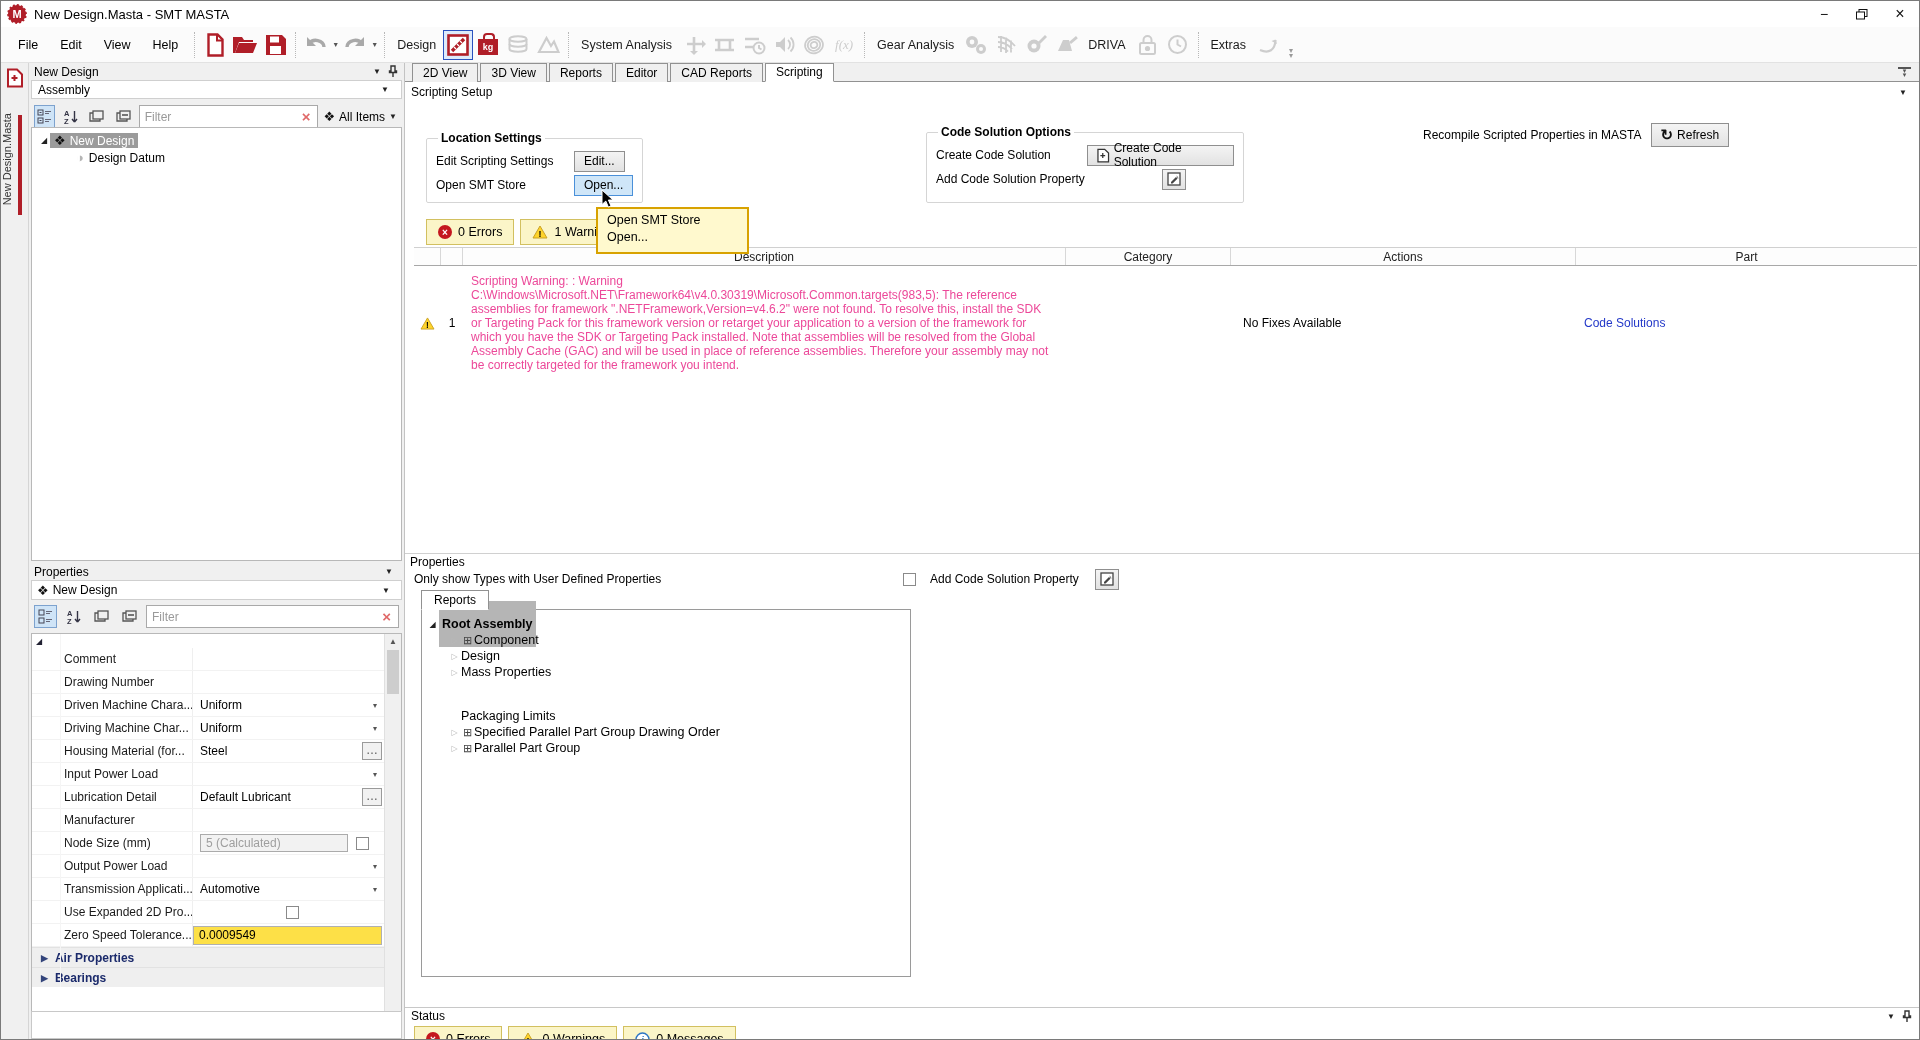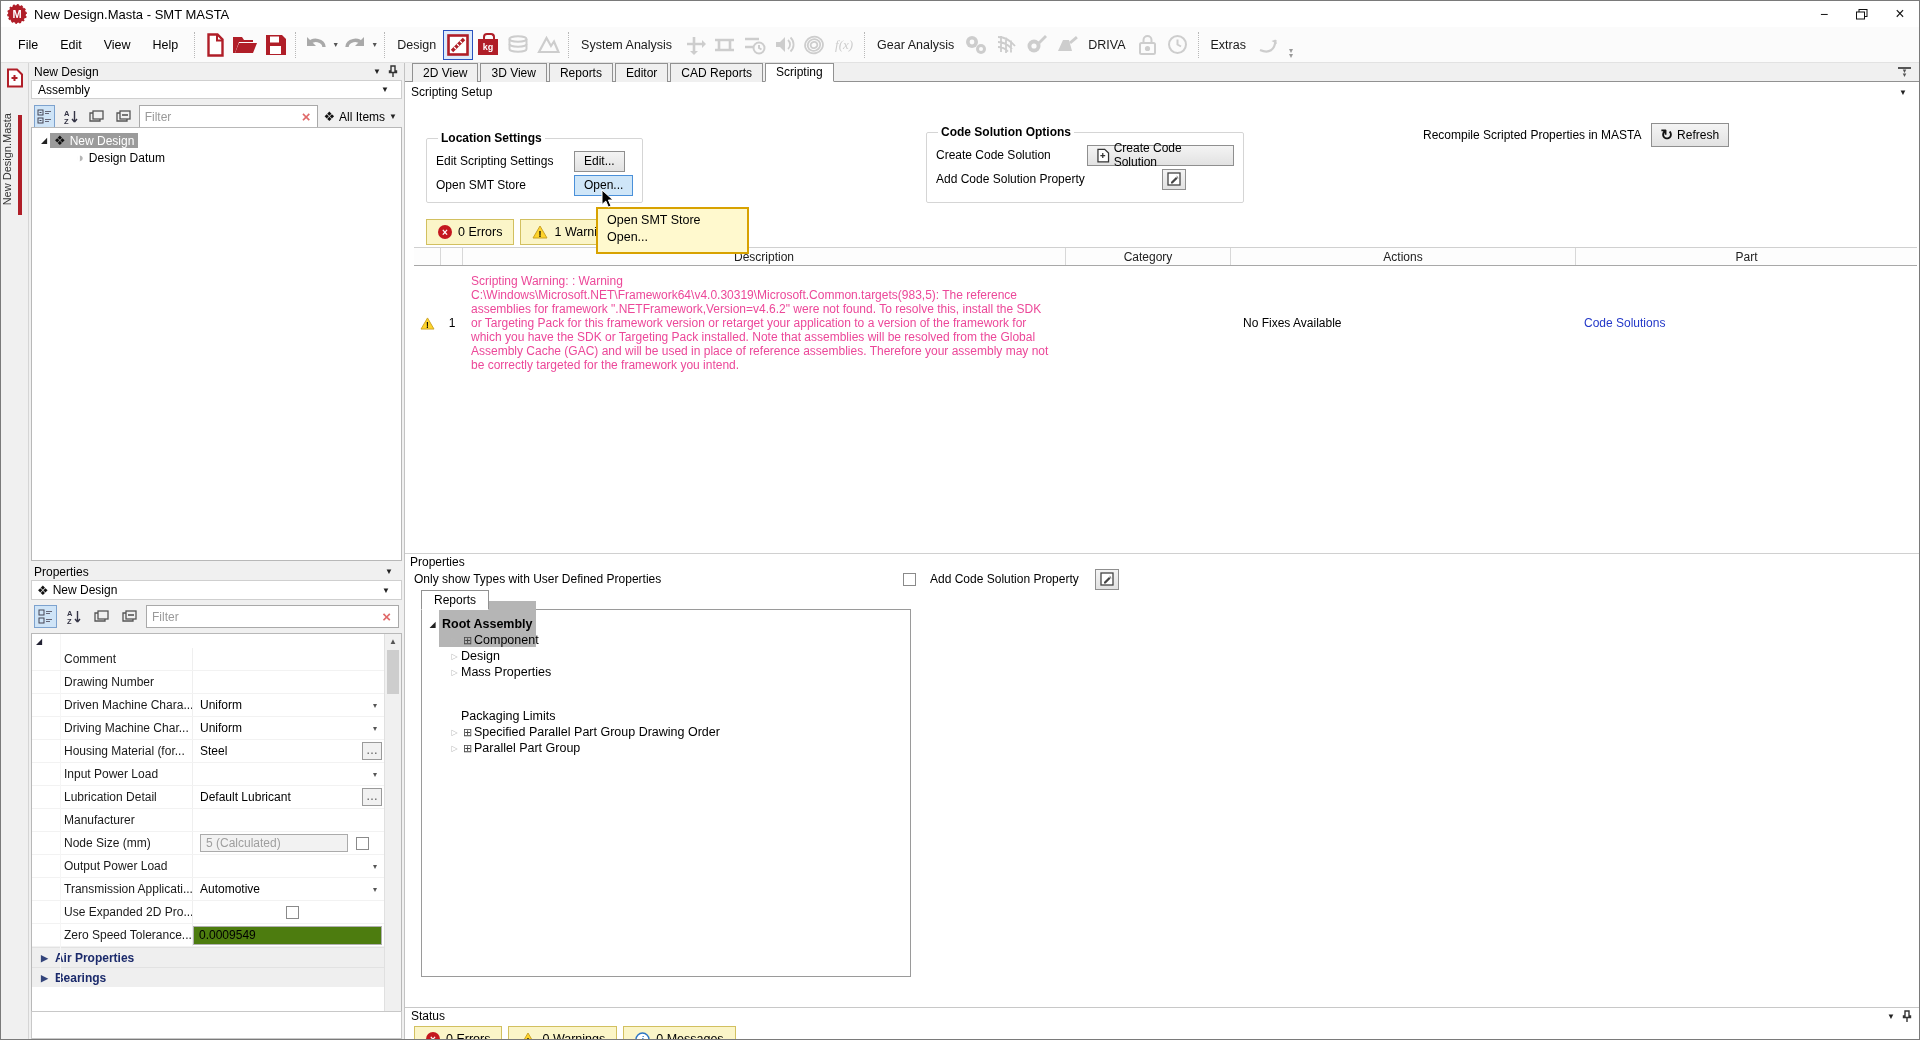--- a/index.html
+++ b/index.html
@@ -64,21 +64,21 @@
   .pgrid-inner { margin-right:17px; position:relative; }
   .pgrid-inner::before { content:""; position:absolute; left:28px; top:0; bottom:0; border-left:1px solid #f5f5f5; }
   .pminirow { height:14px; display:flex; align-items:center; padding-left:4px; font-size:8px; color:#223; }
   .prow { display:flex; align-items:center; height:23px; border-bottom:1px solid #f2f2f2; background:#fff; }
   .prow .pl { width:161px; padding-left:32px; white-space:nowrap; overflow:hidden; color:#1a1a1a; border-right:1px solid #efefef; height:100%; display:flex; align-items:center; }
   .prow .pv { flex:1; height:100%; display:flex; align-items:center; padding-left:7px; position:relative; }
   .vcaret { position:absolute; right:7px; font-size:8px; color:#555; }
   .ell-btn { position:absolute; right:2px; top:2px; width:20px; height:18px; border:1px solid #9a9a9a; background:#f1f1f1; text-align:center; line-height:15px; color:#555; }
   .chk { width:13px; height:13px; border:1px solid #8a8a8a; background:#fff; flex:0 0 auto; }
   .dis-input { width:148px; height:18px; border:1px solid #ababab; background:#f2f2f2; color:#9f9f9f; display:flex; align-items:center; padding:0 5px; margin-right:8px; }
-  .txt-input { flex:1; height:19px; border:1px solid #b0b0b0; background:#4d7c0f; display:flex; align-items:center; padding:0 5px; margin-right:2px; }
+  .txt-input { flex:1; height:19px; border:1px solid #b0b0b0; background:#fde047; display:flex; align-items:center; padding:0 5px; margin-right:2px; }
   .pcat { height:20px; background:#efefef; display:flex; align-items:center; gap:7px; padding-left:9px; font-weight:bold; color:#1b2a6b; border-top:1px solid #e2e2e2; }
   .pcat .chev { font-size:9px; color:#33447a; }
   .pscroll { position:absolute; right:0; top:0; bottom:0; width:17px; background:#f0f0f0; border-left:1px solid #e0e0e0; }
   .sarrow { height:15px; display:flex; align-items:center; justify-content:center; font-size:8px; color:#555; }
   .sthumb { position:absolute; left:2px; right:2px; top:16px; height:44px; background:#cdcdcd; }
   .descbox { position:absolute; left:2px; right:2px; top:948px; height:28px; background:#fff; border:1px solid #c8c8c8; }
 
   
   .ws { position:absolute; left:404px; top:62px; right:0; bottom:0; background:#fff; }
   .tabsrow { position:absolute; left:0; right:0; top:0; height:19px; background:#f0f0f0; border-bottom:1px solid #919191; }

